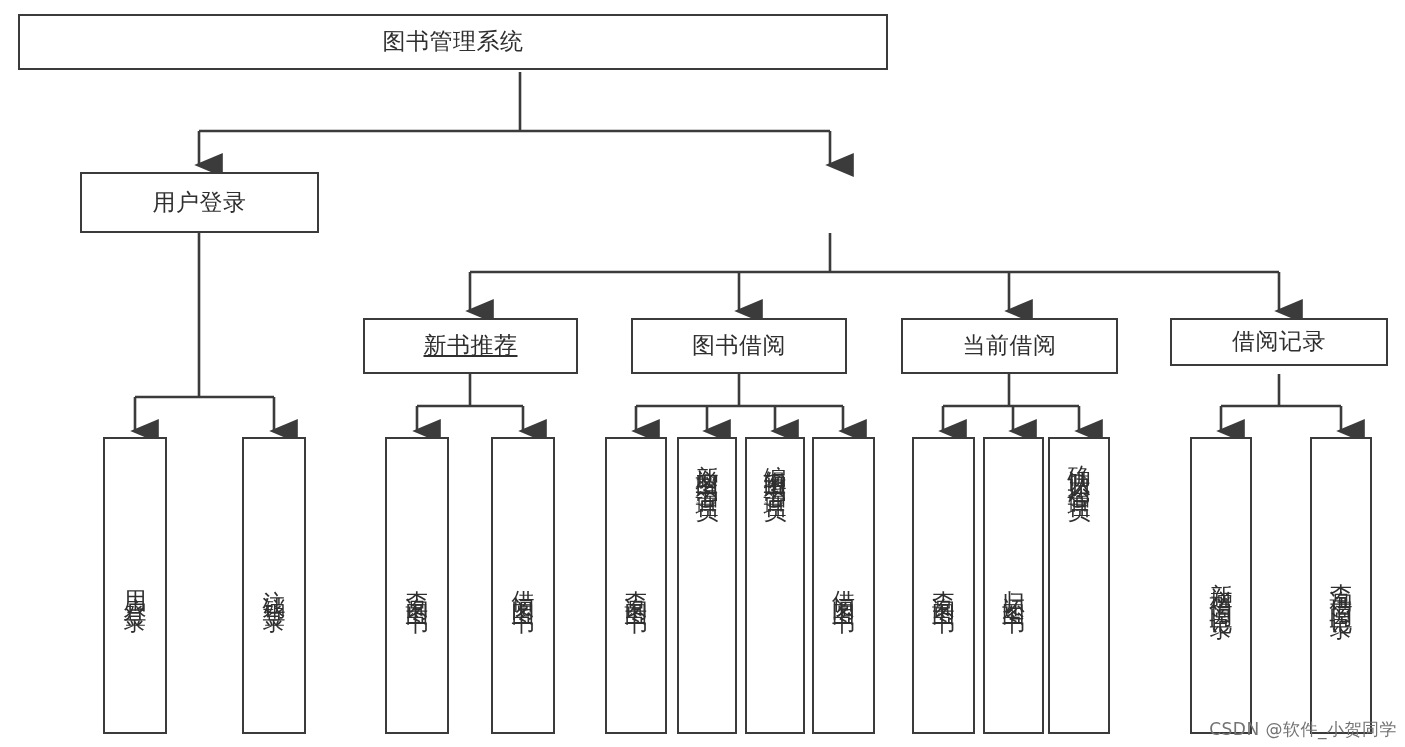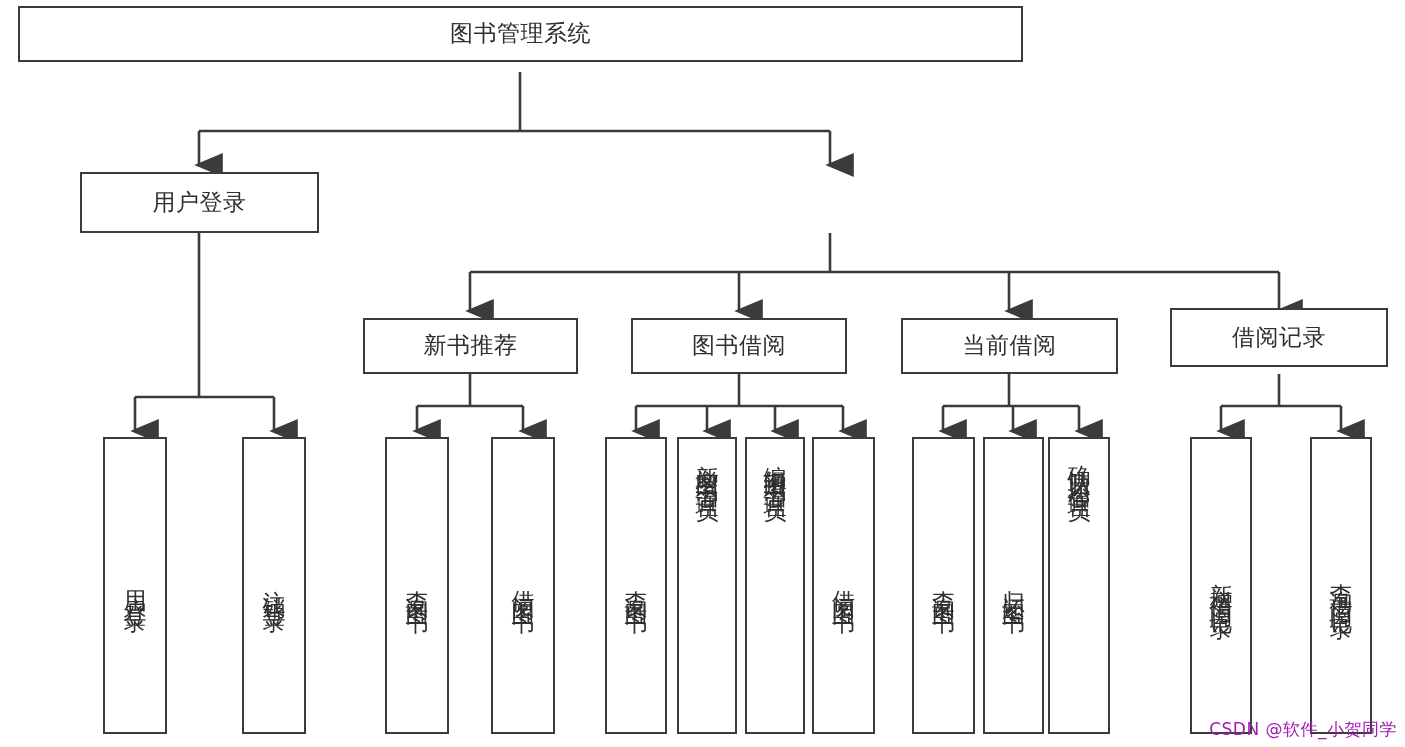--- a/index.html
+++ b/index.html
@@ -70,21 +70,21 @@
   
   .node.vert.center {
     align-items: center;
     padding-top: 0;
   }
   #watermark {
     position: absolute;
     right: 8px;
     bottom: 6px;
     font-size: 17px;
-    color: #a21caf;
+    color: #737373;
     letter-spacing: 0.5px;
     white-space: nowrap;
     font-family: "DejaVu Sans", "Liberation Sans", sans-serif;
   }
 </style>
 </head>
 <body>
 
 <div id="diagram-canvas">
 
@@ -132,38 +132,38 @@
       <path d="M 1013 406 L 1013 431" marker-end="url(#arrow)"></path>
       <path d="M 1079 406 L 1079 431" marker-end="url(#arrow)"></path>
 
       <path d="M 1279 374 L 1279 406"></path>
       <path d="M 1221 406 L 1341 406"></path>
       <path d="M 1221 406 L 1221 431" marker-end="url(#arrow)"></path>
       <path d="M 1341 406 L 1341 431" marker-end="url(#arrow)"></path>
     </g>
   </svg>
 
-  <div class="node root horiz" style="left:18px; top:6px; width:1005px; height:56px;">
+  <div class="node root horiz" style="left:18px; top:14px; width:870px; height:56px;">
     <span class="node-label">图书管理系统</span>
   </div>
 
   <div class="node horiz" style="left:80px; top:172px; width:239px; height:61px;">
     <span class="node-label">用户登录</span>
   </div>
 
-  <div class="node horiz" style="left:363px; top:318px; width:215px; height:56px;">
+  <div class="node horiz" style="left:363px; top:318px; width:215px; height:56px;text-decoration:underline;">
     <span class="node-label">新书推荐</span>
   </div>
   <div class="node horiz" style="left:631px; top:318px; width:216px; height:56px;">
     <span class="node-label">图书借阅</span>
   </div>
   <div class="node horiz" style="left:901px; top:318px; width:217px; height:56px;align-items:center;">
     <span class="node-label">当前借阅</span>
   </div>
-  <div class="node horiz" style="left:1170px; top:308px; width:218px; height:59px;">
+  <div class="node horiz" style="left:1170px; top:318px; width:218px; height:48px;">
     <span class="node-label">借阅记录</span>
   </div>
 
   <div class="node vert center" style="left:103px; top:437px; width:64px; height:297px;">
     <span class="node-label">用户登录</span>
   </div>
   <div class="node vert center" style="left:242px; top:437px; width:64px; height:297px;">
     <span class="node-label">注销登录</span>
   </div>
 

